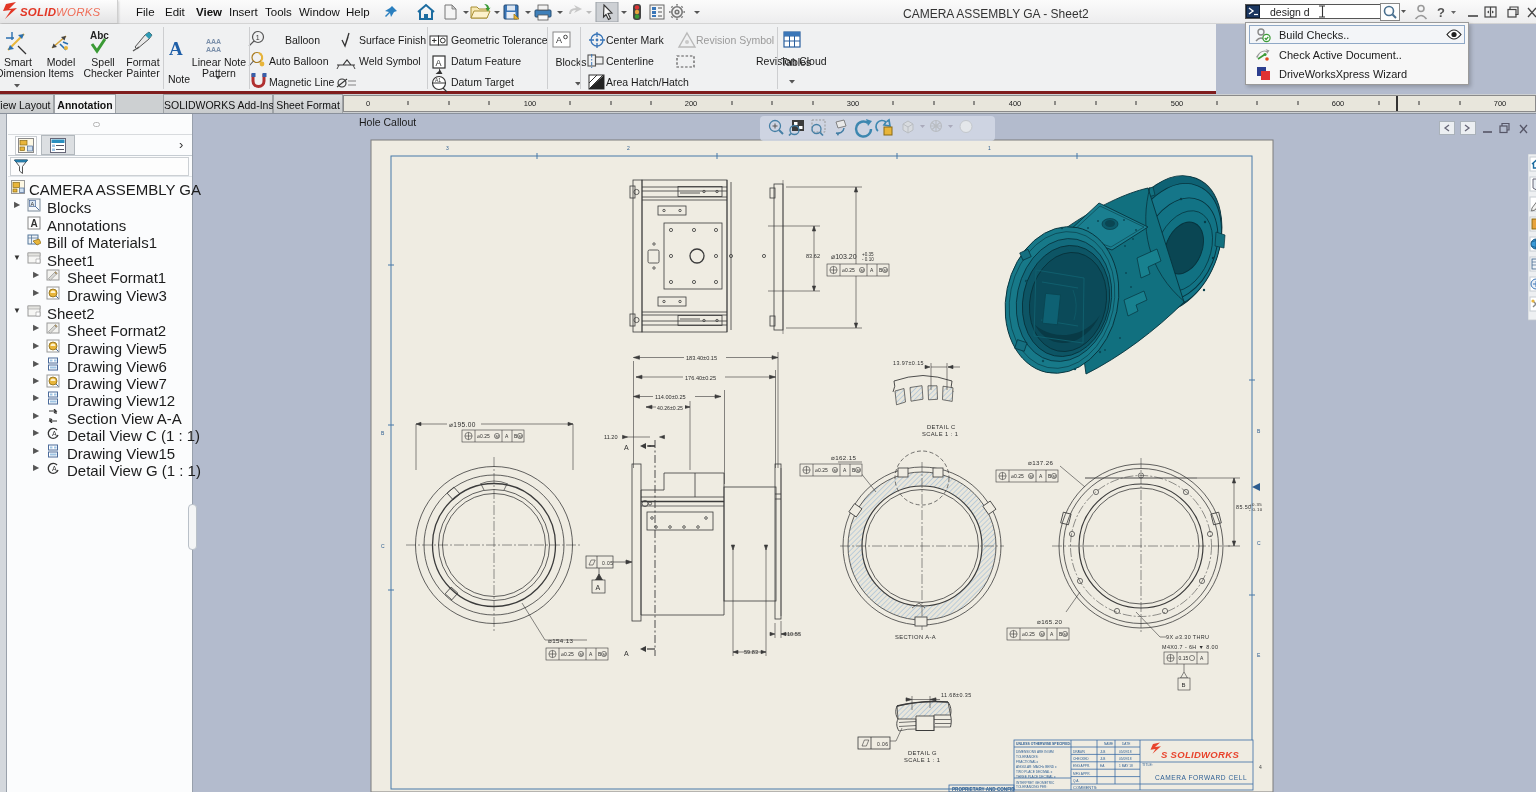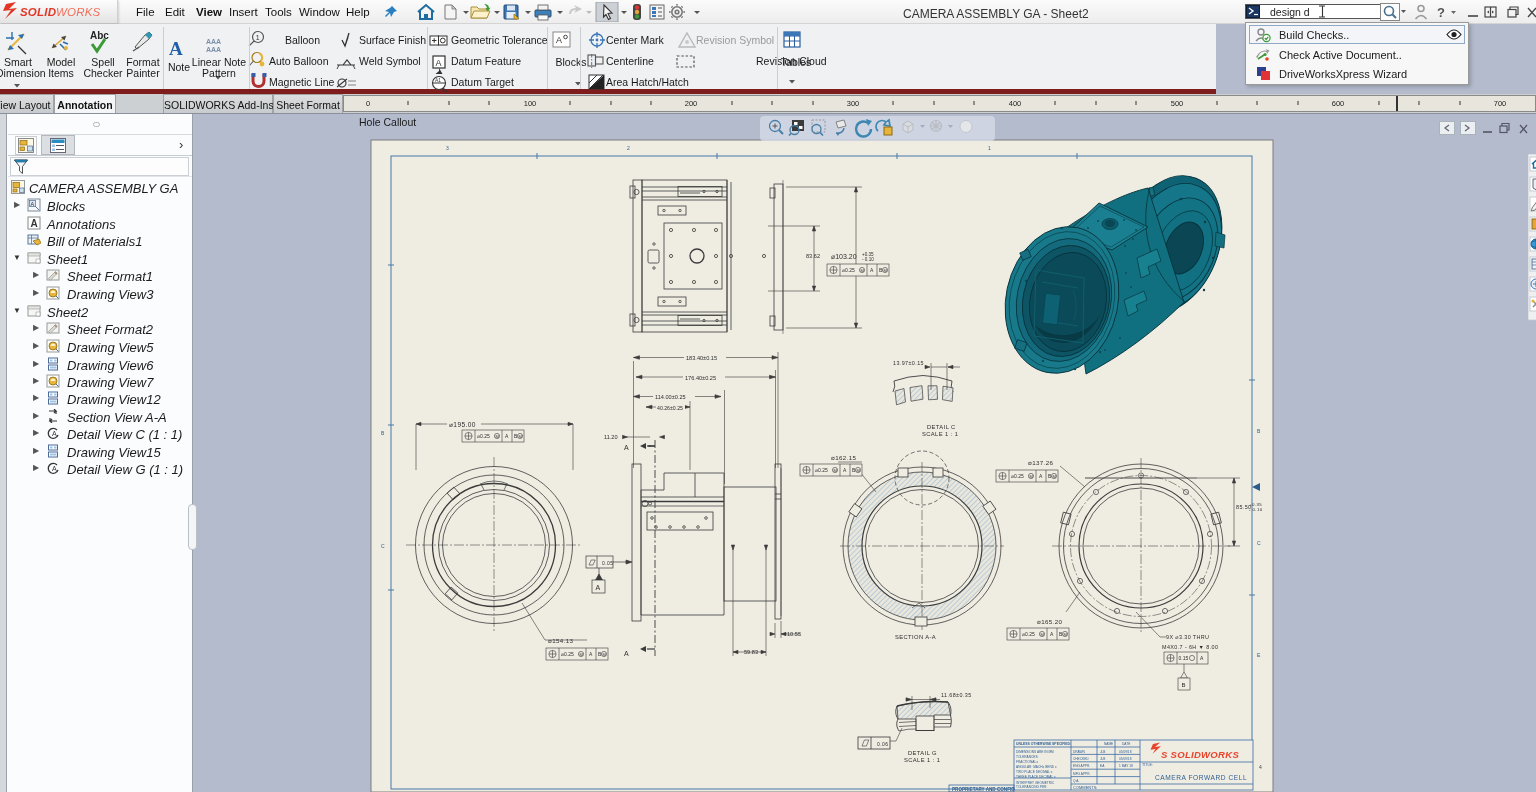--- a/index.html
+++ b/index.html
@@ -5,33 +5,33 @@
 * { margin:0; padding:0; box-sizing:border-box; }
 html,body { width:1536px; height:792px; overflow:hidden; font-family:"Liberation Sans",sans-serif; }
 #app { position:relative; width:1536px; height:792px; background:#b3bbcd; }
 
 #titlebar { position:absolute; left:0; top:0; width:1536px; height:24px; background:linear-gradient(#fbfbfb,#ededee); border-bottom:1px solid #d4d4d4; }
 #logo { position:absolute; left:0; top:0; width:118px; height:23px; background:linear-gradient(#fdfdfd,#e3e3e4); border-right:1px solid #cfcfcf; box-shadow:1px 1px 2px rgba(0,0,0,.15); }
 .menu { position:absolute; top:6px; font-size:11.5px; color:#111; }
 #title-text { position:absolute; left:903px; top:7px; font-size:12px; color:#333; }
 #search { position:absolute; left:1245px; top:4px; width:136px; height:15px; background:#fff; border:1px solid #555; font-size:10.5px; color:#222; padding:1px 3px 0 24px; }
 
-#ribbon { position:absolute; left:0; top:24px; width:1216px; height:70px; background:#f0f1f2; border-bottom:5px solid #7f1d1d; }
+#ribbon { position:absolute; left:0; top:24px; width:1216px; height:70px; background:#f0f1f2; border-bottom:3px solid #7f1d1d; }
 .rsep { position:absolute; top:3px; height:62px; width:1px; background:#cdced0; }
 .rbig { position:absolute; top:4px; text-align:center; font-size:10.5px; color:#1a1a1a; line-height:11px; }
 .rsmall { position:absolute; font-size:10.5px; color:#1a1a1a; white-space:nowrap; }
 .rgray { color:#9b9b9b; }
 
 #tabbar { position:absolute; left:0; top:94px; width:1536px; height:20px; background:#cdd0d2; border-bottom:1px solid #8a919c; }
 .tab { position:absolute; top:0; height:19px; background:linear-gradient(#dcdedf,#c8cbcd); border:1px solid #9fa3a6; border-bottom:none; font-size:10.5px; color:#111; text-align:center; padding-top:3.5px; white-space:nowrap; }
 .tab.active { background:#f4f5f6; font-weight:bold; }
 #ruler { position:absolute; left:343px; top:1px; width:1193px; height:17px; background:#e8e6dc; border:1px solid #8a8a8a; }
 
 #leftpanel { position:absolute; left:0; top:114px; width:193px; height:678px; background:#fbfcfd; border-right:1px solid #98a0ac; }
-.titem { position:absolute; font-size:13px; color:#1c1c1c; white-space:nowrap;font-style:italic; }
+.titem { position:absolute; font-size:15px; color:#1c1c1c; white-space:nowrap; }
 .tarrow { position:absolute; font-size:8px; color:#555; }
 #canvas { position:absolute; left:194px; top:114px; width:1342px; height:678px; }
 #hud { position:absolute; left:566px; top:2px; width:235px; height:25px; background:rgba(212,219,231,.8); border-radius:4px; }
 
 #sdrop { position:absolute; left:1245px; top:22px; width:224px; height:63px; background:#f7f7f7; border:1px solid #9a9a9a; box-shadow:2px 2px 4px rgba(0,0,0,.2); z-index:50; }
 .sitem { position:absolute; left:10px; font-size:11px; color:#1a1a1a; }
 svg { display:block; }
 .abs { position:absolute; }
 </style>
 </head>
@@ -880,21 +880,21 @@
       <path d="M215 52 l3 3.5 3 -3.5 z"></path>
       <path d="M575 58 l3 3.5 3 -3.5 z"></path>
       <path d="M789 56 l3 3.5 3 -3.5 z"></path>
     </g>
   </svg>
   <div class="rbig" style="left:-4px; width:44px; top:33px;">Smart<br>Dimension</div>
   <div class="rbig" style="left:40px; width:42px; top:33px;">Model<br>Items</div>
   <div class="rbig" style="left:82px; width:42px; top:33px;">Spell<br>Checker</div>
   <div class="rbig" style="left:120px; width:46px; top:33px;">Format<br>Painter</div>
   <div class="rsep" style="left:163px;"></div>
-  <div class="rbig" style="left:166px; width:26px; top:38px;">Note</div>
+  <div class="rbig" style="left:166px; width:26px; top:50px;">Note</div>
   <div class="rbig" style="left:190px; width:58px; top:33px;">Linear Note<br>Pattern</div>
   <div class="rsep" style="left:249px;"></div>
   <div class="rsmall" style="left:265px; top:10px;margin-left:20px;">Balloon</div>
   <div class="rsmall" style="left:269px; top:31px;">Auto Balloon</div>
   <div class="rsmall" style="left:269px; top:52px;">Magnetic Line</div>
   <div class="rsmall" style="left:359px; top:10px;">Surface Finish</div>
   <div class="rsmall" style="left:359px; top:31px;">Weld Symbol</div>
   <div class="rsmall" style="left:359px; top:52px;margin-top:40px;">Hole Callout</div>
   <div class="rsep" style="left:427px;"></div>
   <div class="rsmall" style="left:451px; top:10px;">Geometric Tolerance</div>

